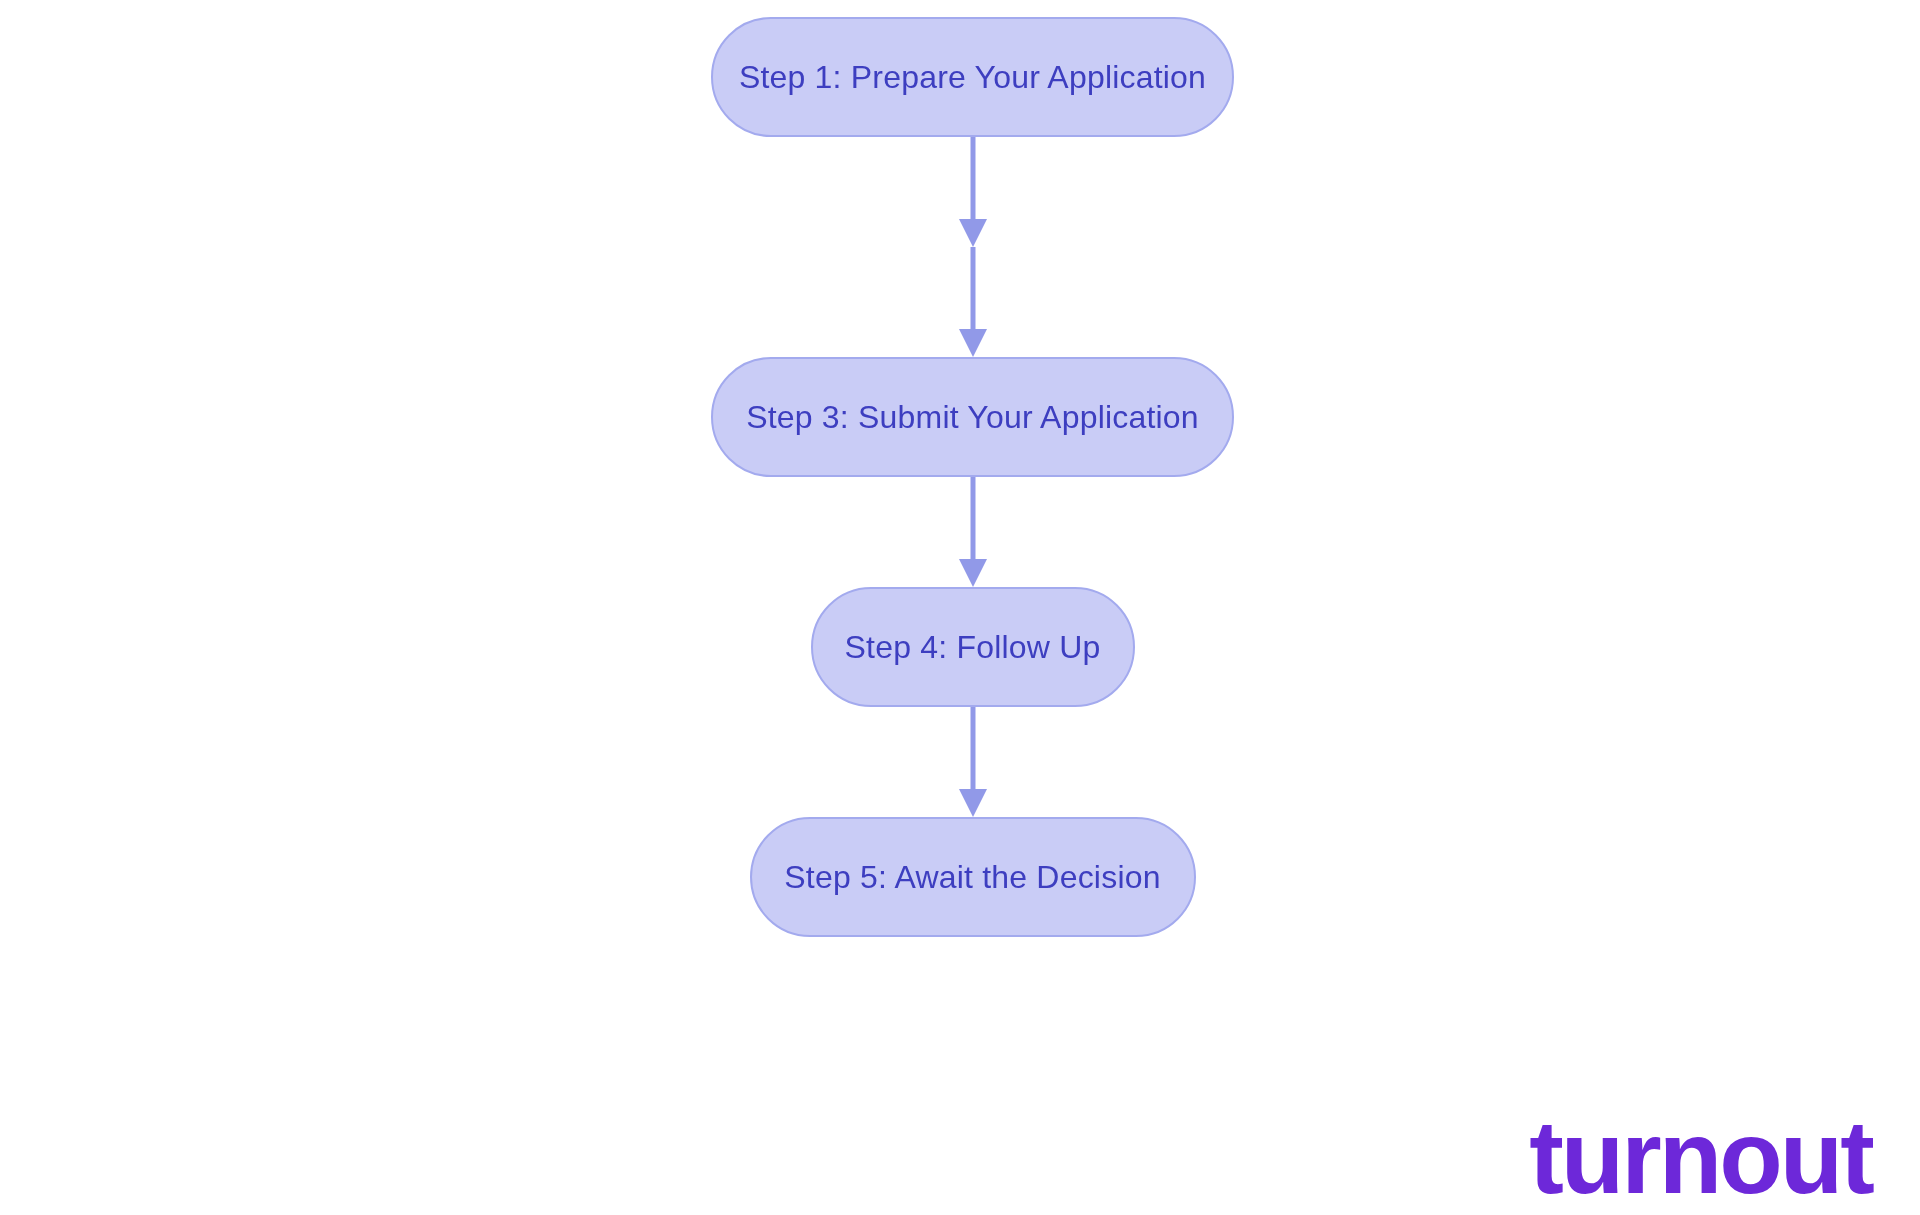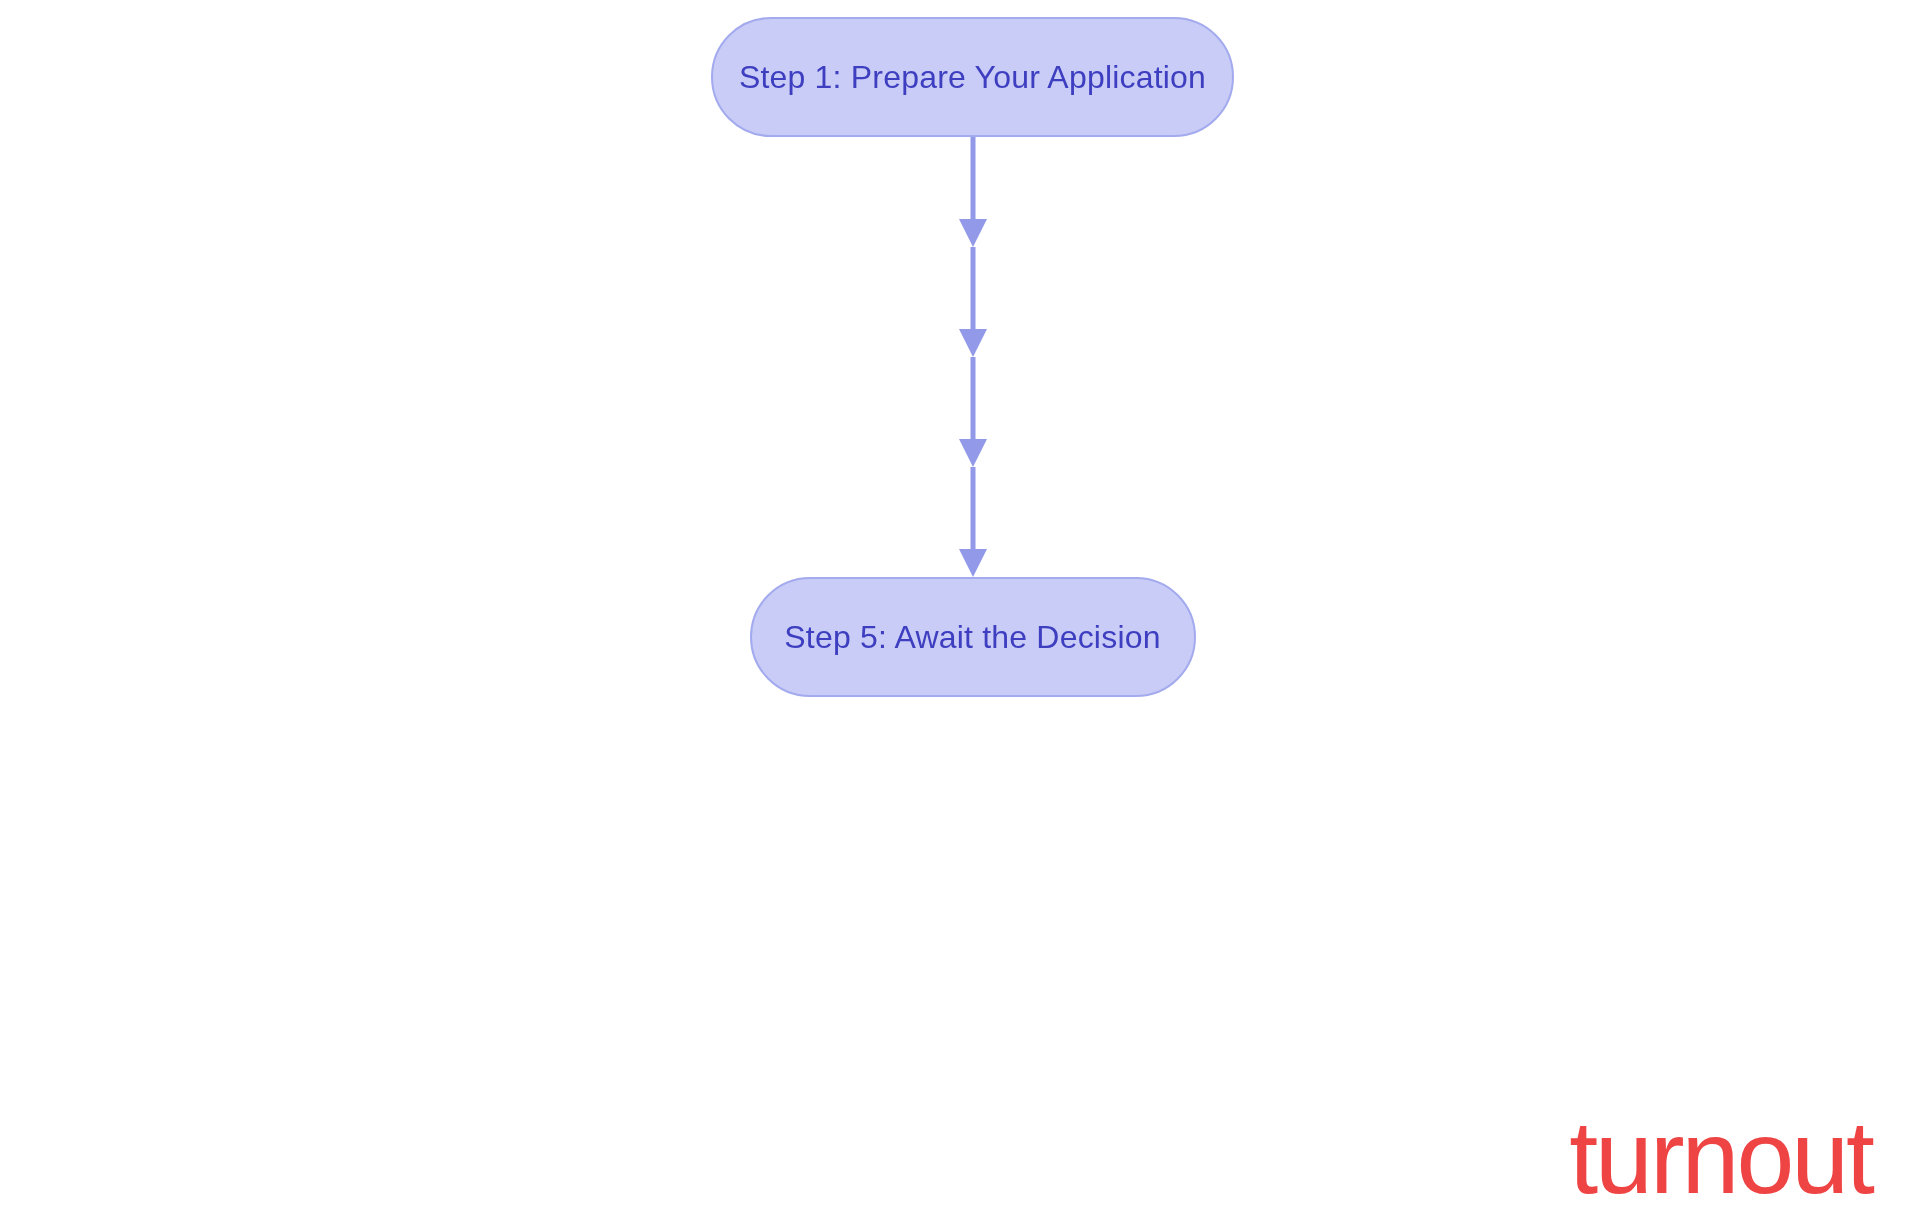--- a/index.html
+++ b/index.html
@@ -42,24 +42,24 @@
   .w-3 { width: 523px; }
   .w-4 { width: 324px; }
   .w-5 { width: 446px; text-align: center; }
   .flow-arrow {
     width: 30px; height: 110px;
     display: block;
   }
   .logo {
     position: absolute;
     right: 48px; bottom: 6px;
-    color: #ef4444;
+    color: #6d28d9;
     font-family: "Liberation Sans", sans-serif;
     font-size: 104px;
-    font-weight: normal;
+    font-weight: bold;
     letter-spacing: -3px;
     line-height: 1;
   }
 </style>
 </head>
 <body>
 
 <div class="canvas">
 
   <div class="flow-column">
@@ -72,26 +72,32 @@
       <line x1="15" y1="0" x2="15" y2="84" stroke="#9199e8" stroke-width="5"></line>
       <polygon points="1,82 29,82 15,110" fill="#9199e8"></polygon>
     </svg>
 
 
     <svg class="flow-arrow" viewBox="0 0 30 110">
       <line x1="15" y1="0" x2="15" y2="84" stroke="#9199e8" stroke-width="5"></line>
       <polygon points="1,82 29,82 15,110" fill="#9199e8"></polygon>
     </svg>
 
+    <div class="flow-node w-3">
+      <span>Step 3: Submit Your Application</span>
+    </div>
 
     <svg class="flow-arrow" viewBox="0 0 30 110">
       <line x1="15" y1="0" x2="15" y2="84" stroke="#9199e8" stroke-width="5"></line>
       <polygon points="1,82 29,82 15,110" fill="#9199e8"></polygon>
     </svg>
 
+    <div class="flow-node w-4">
+      <span>Step 4: Follow Up</span>
+    </div>
 
     <svg class="flow-arrow" viewBox="0 0 30 110">
       <line x1="15" y1="0" x2="15" y2="84" stroke="#9199e8" stroke-width="5"></line>
       <polygon points="1,82 29,82 15,110" fill="#9199e8"></polygon>
     </svg>
 
     <div class="flow-node w-5">
       <span>Step 5: Await the Decision</span>
     </div>
 

